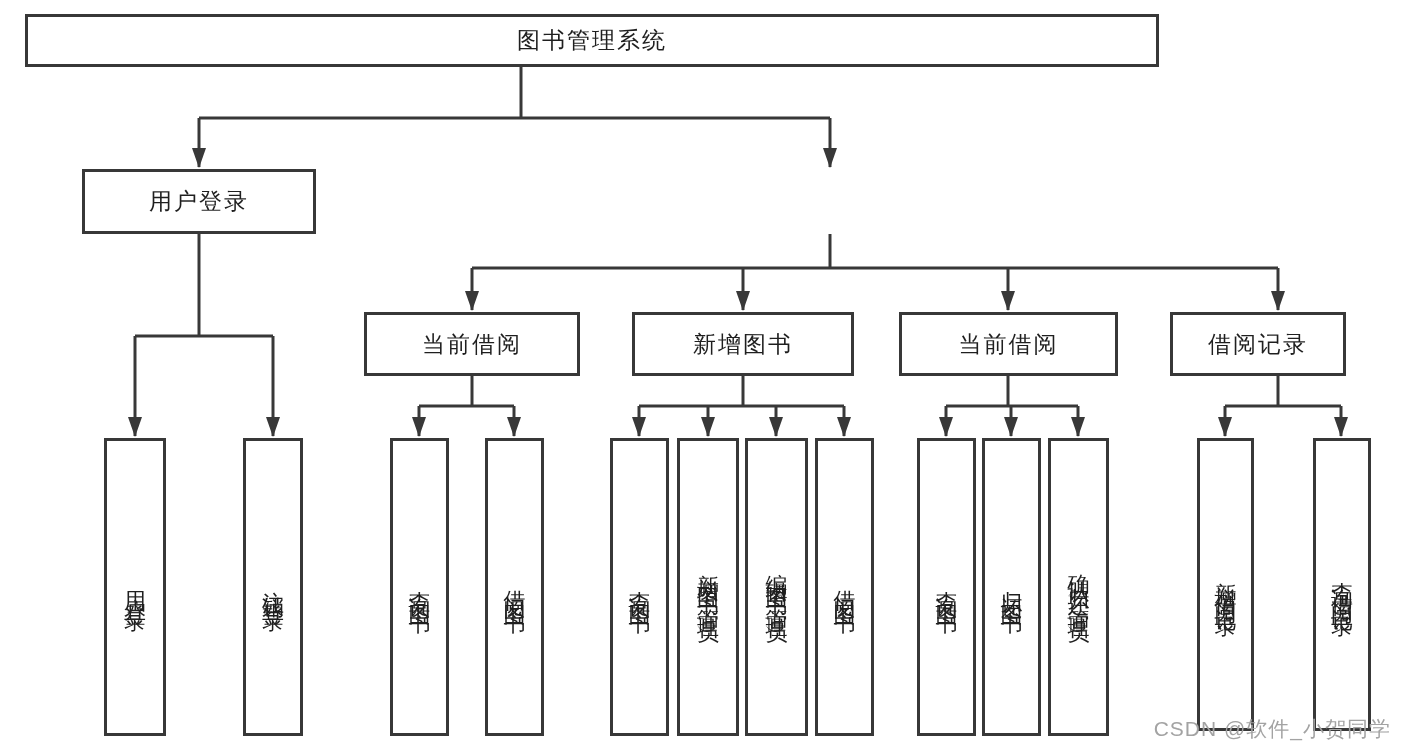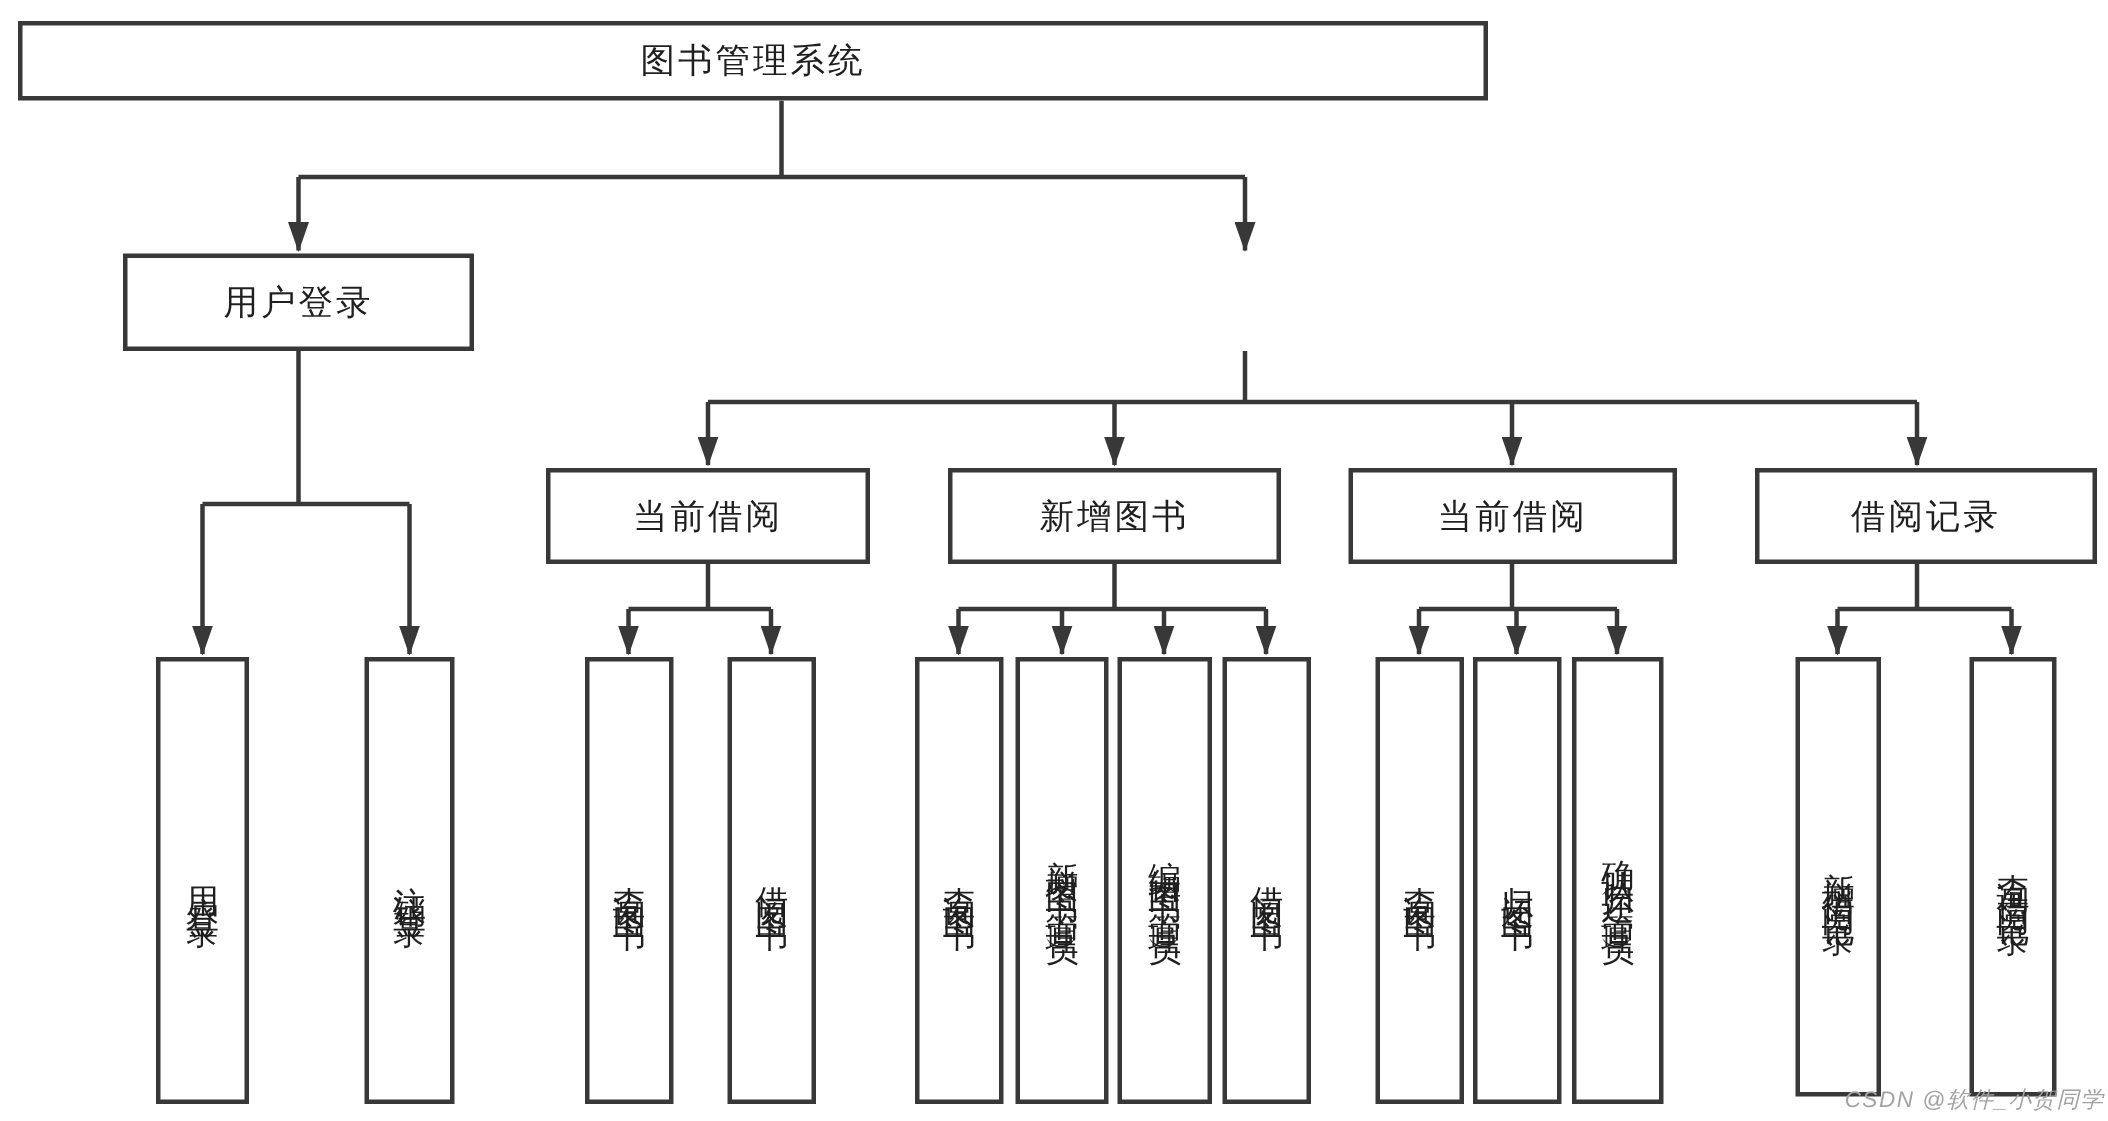--- a/index.html
+++ b/index.html
@@ -38,27 +38,26 @@
   }
   .vbox span {
     writing-mode: vertical-rl;
     text-orientation: mixed;
     font-size: 22px;
     letter-spacing: 7px;
     line-height: 1;
   }
   .watermark {
     position: absolute;
-    right: 2px;
+    right: 14px;
     bottom: 4px;
-    font-size: 15px;
+    font-size: 21px;
     color: var(--watermark, #a3a3a3);
     letter-spacing: 1px;
     white-space: nowrap;
-    font-style: italic;
   }
 </style>
 </head>
 <body>
 
 <div class="stage">
 
   <svg class="wires" viewBox="0 0 1405 747" xmlns="http://www.w3.org/2000/svg">
     <defs>
       <marker id="arrow" viewBox="0 0 20 14" markerWidth="20" markerHeight="14" refX="19" refY="7" orient="auto" markerUnits="userSpaceOnUse">
@@ -114,38 +113,38 @@
     </g>
 
     <g>
       <line x1="1278" y1="376" x2="1278" y2="406"></line>
       <line x1="1225" y1="406" x2="1341" y2="406"></line>
       <line x1="1225" y1="406" x2="1225" y2="436" marker-end="url(#arrow)"></line>
       <line x1="1341" y1="406" x2="1341" y2="436" marker-end="url(#arrow)"></line>
     </g>
   </svg>
 
-  <div class="node hbox" style="left:12px;top:14px;width:980px;height:53px">
+  <div class="node hbox" style="left:25px;top:14px;width:1134px;height:53px">
     <span>图书管理系统</span>
   </div>
 
   <div class="node hbox" style="left:82px;top:169px;width:234px;height:65px">
     <span>用户登录</span>
   </div>
 
   <div class="node hbox" style="left:364px;top:312px;width:216px;height:64px">
     <span>当前借阅</span>
   </div>
   <div class="node hbox" style="left:632px;top:312px;width:222px;height:64px">
     <span>新增图书</span>
   </div>
   <div class="node hbox" style="left:899px;top:312px;width:219px;height:64px">
     <span>当前借阅</span>
   </div>
-  <div class="node hbox" style="left:1170px;top:312px;width:228px;height:64px">
+  <div class="node hbox" style="left:1170px;top:312px;width:176px;height:64px">
     <span>借阅记录</span>
   </div>
 
   <div class="node vbox" style="left:104px;top:438px;width:62px;height:298px">
     <span>用户登录</span>
   </div>
   <div class="node vbox" style="left:243px;top:438px;width:60px;height:298px">
     <span>注销登录</span>
   </div>
 

